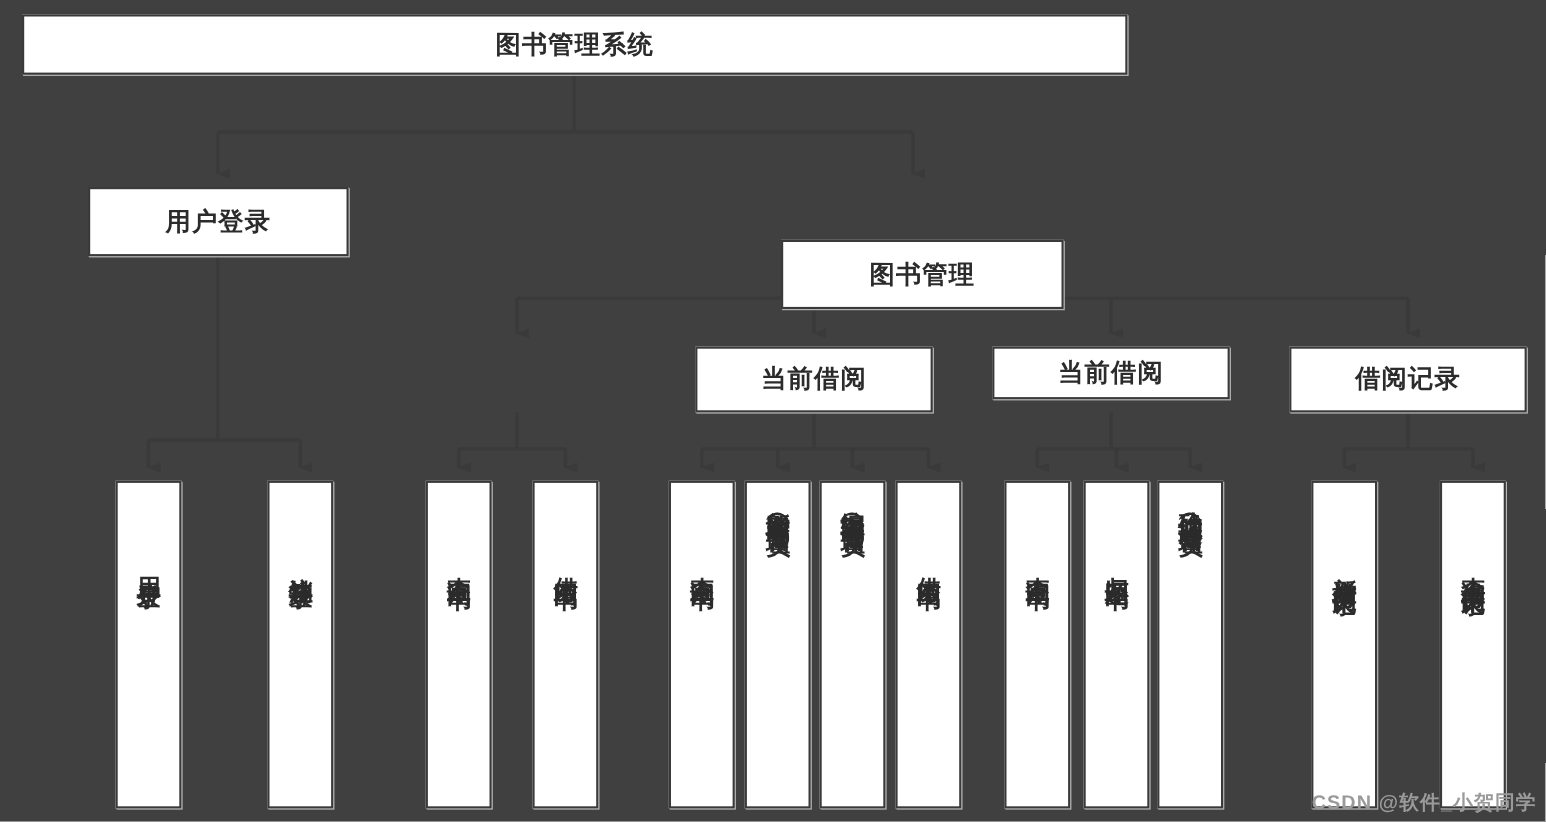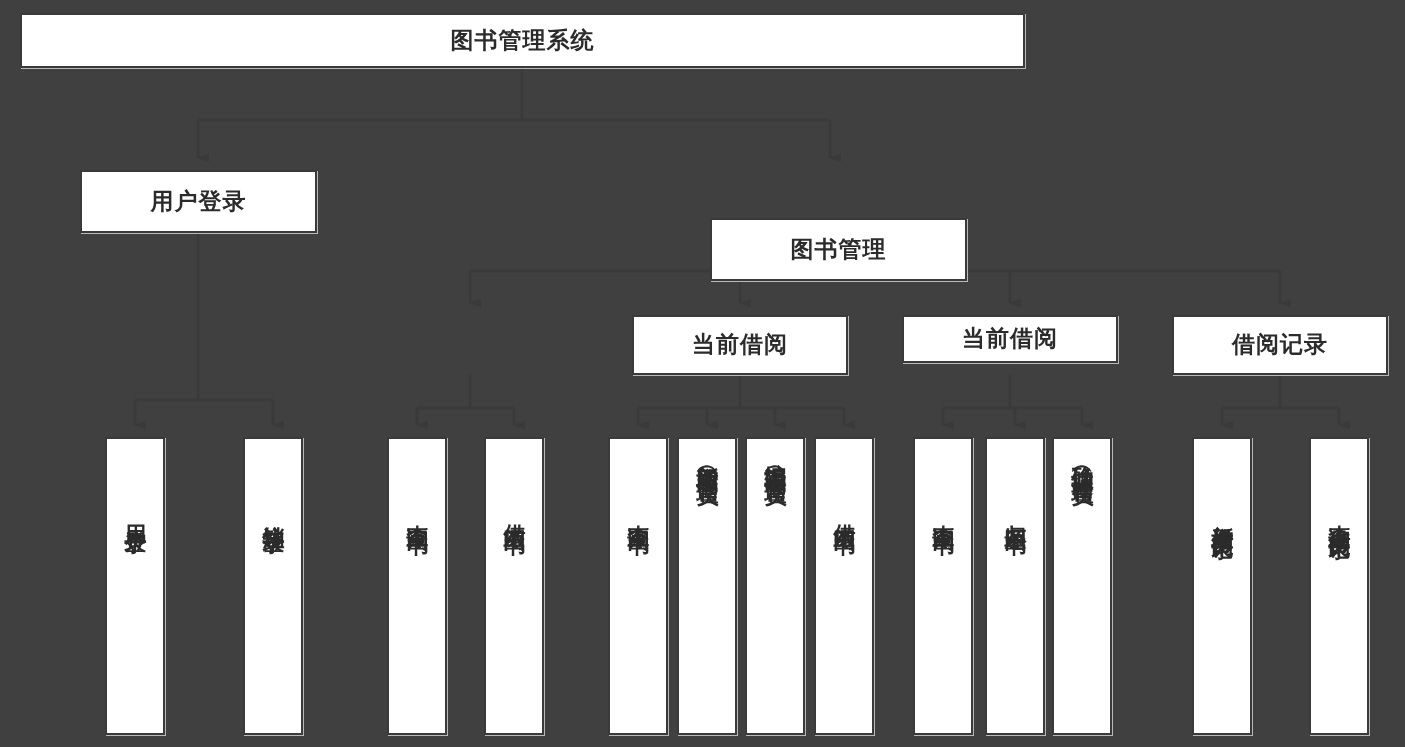--- a/index.html
+++ b/index.html
@@ -184,13 +184,14 @@
   <div class="node node-leaf" id="node-leaf-10" style="left: 1052px; top: 437px; width: 60px; height: 298px;">
     <span class="label">确认归还（管理员）</span>
   </div>
   <div class="node node-leaf leaf-mid" id="node-leaf-11" style="left: 1192px; top: 437px; width: 60px; height: 298px;">
     <span class="label">新增借阅记录</span>
   </div>
   <div class="node node-leaf leaf-mid" id="node-leaf-12" style="left: 1309px; top: 437px; width: 60px; height: 298px;">
     <span class="label">查询借阅记录</span>
   </div>
 
+  <div class="watermark">CSDN @软件_小贺同学</div>
 </div>
 
 </body></html>

